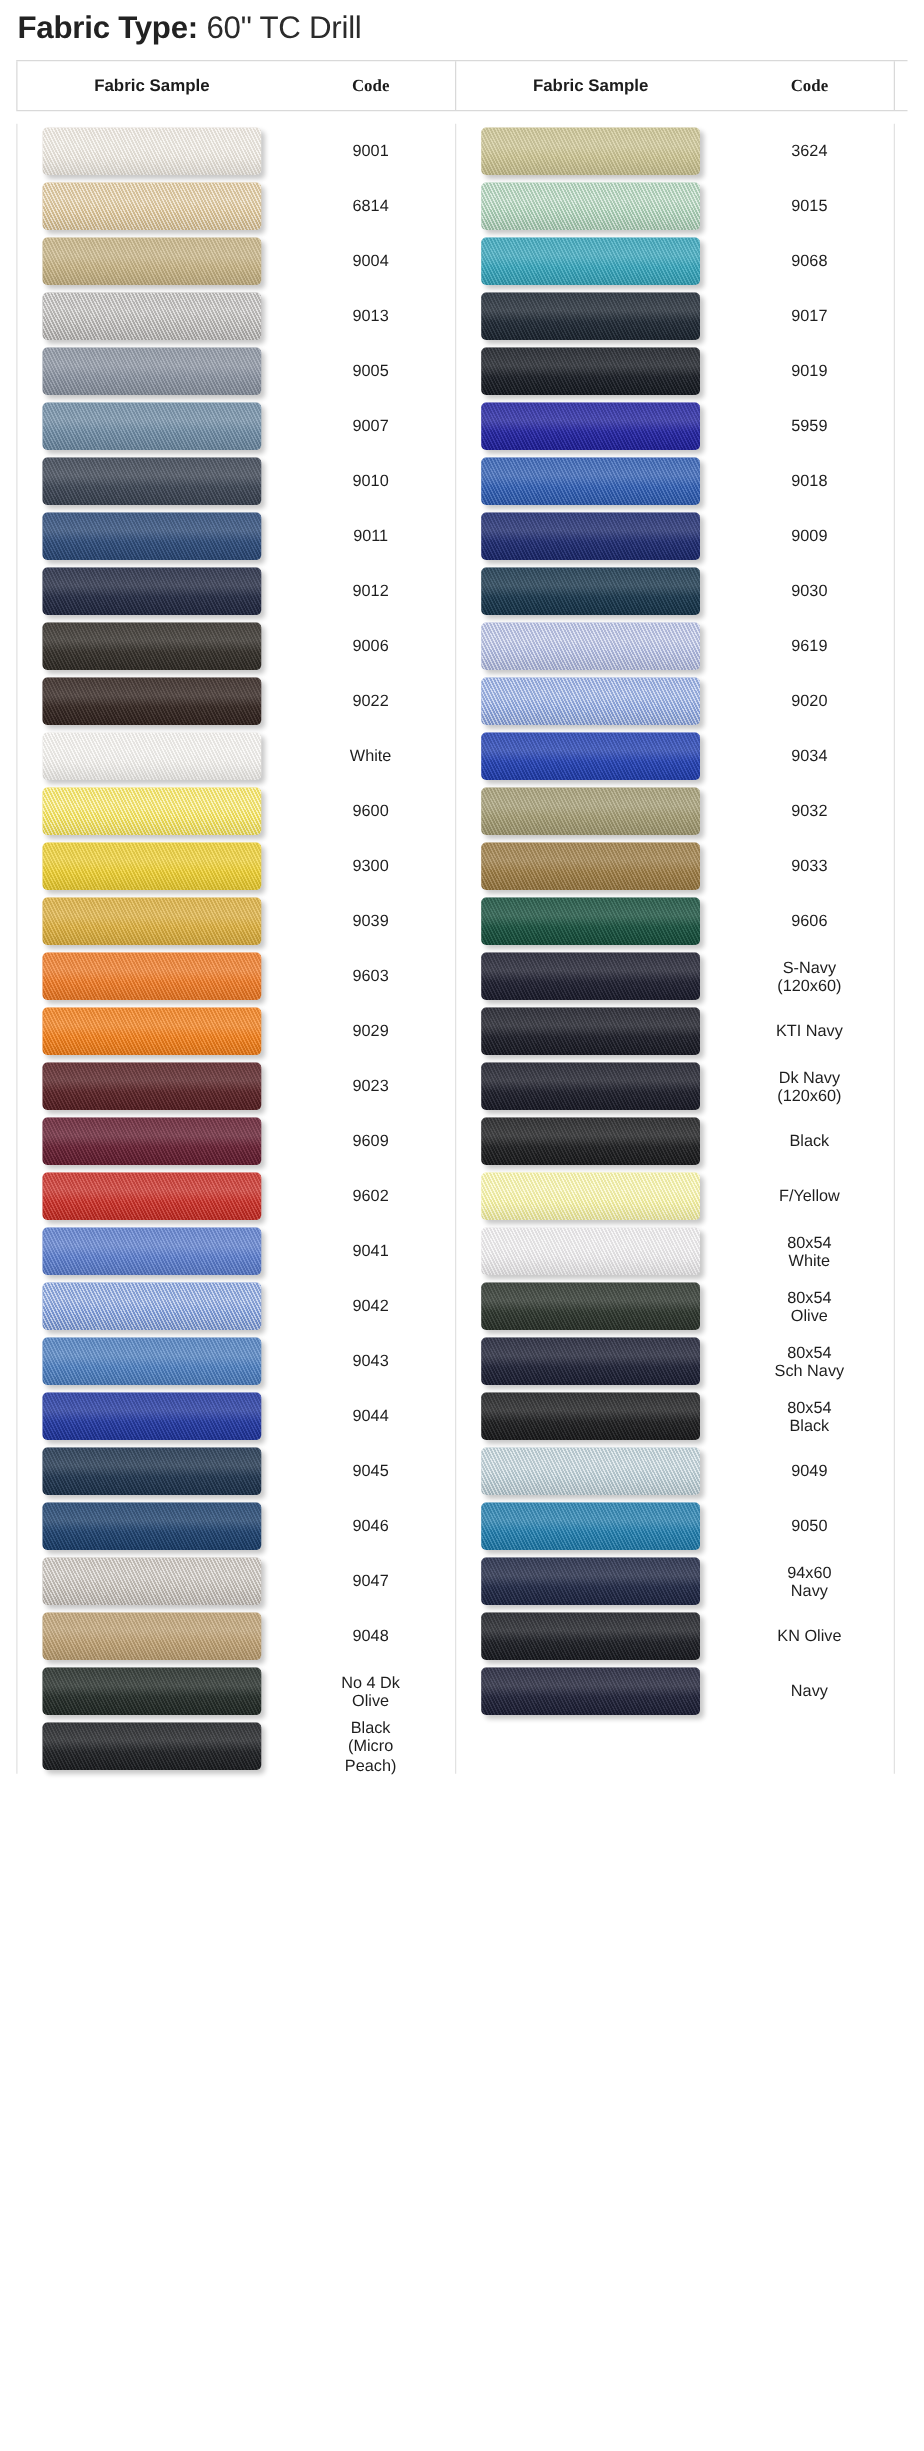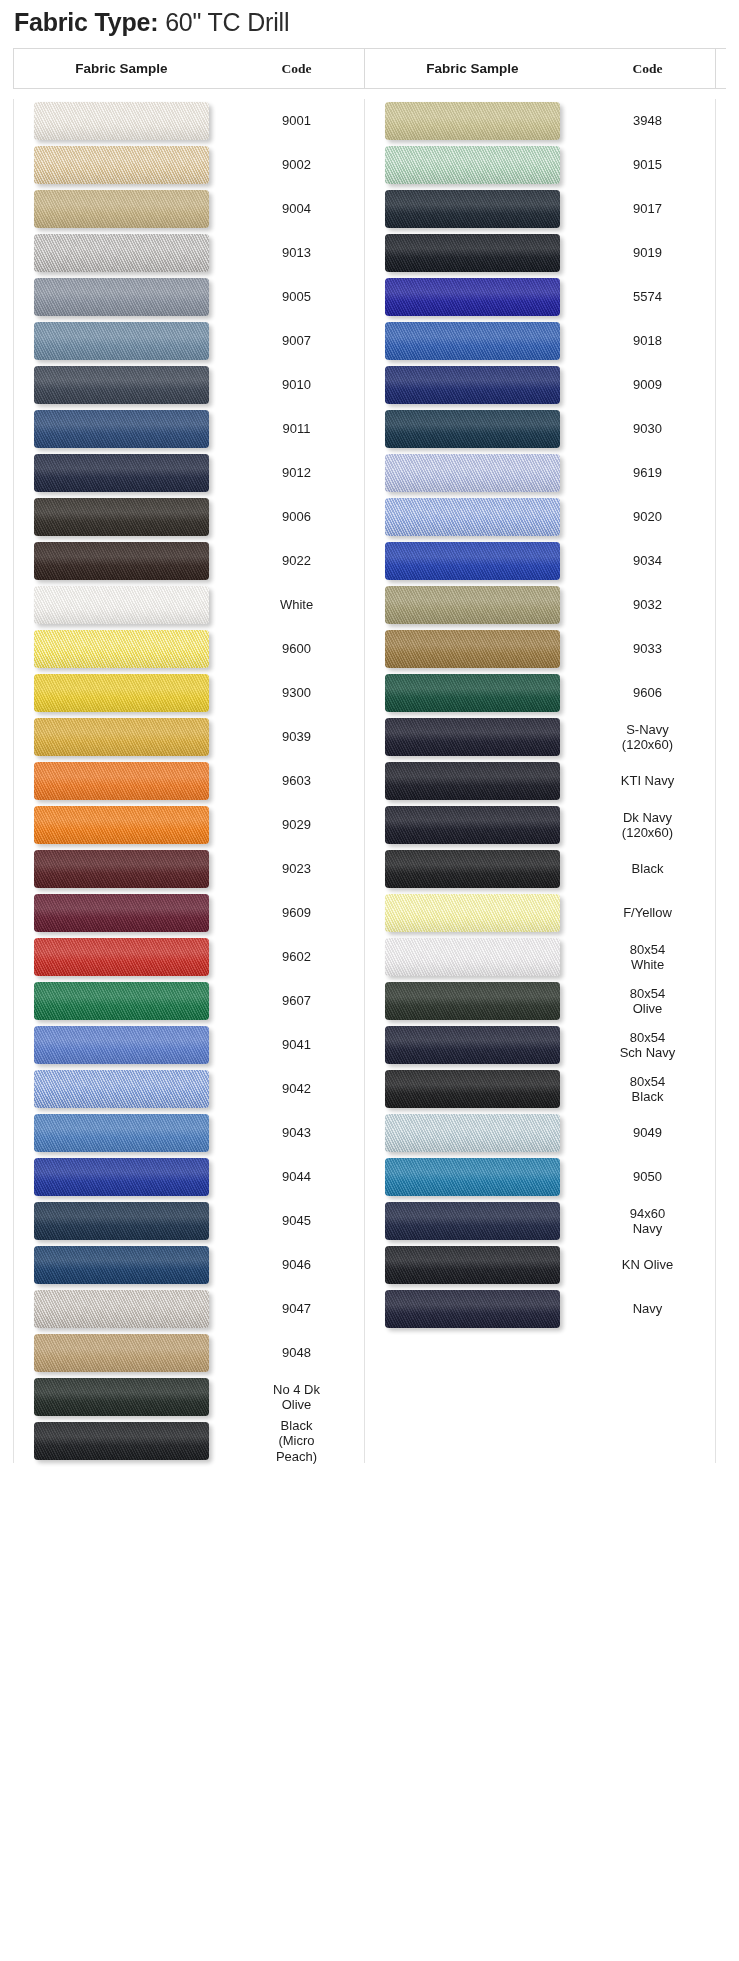--- a/index.html
+++ b/index.html
@@ -196,21 +196,21 @@
             </div>
             <div class="cell-code">
               <span class="ln">9001</span>
             </div>
           </div>
           <div class="row">
             <div class="cell-sample">
               <div class="swatch pale" style="background: rgb(221, 196, 149);"></div>
             </div>
             <div class="cell-code">
-              <span class="ln">9002</span>
+              <span class="ln">6814</span>
             </div>
           </div>
           <div class="row">
             <div class="cell-sample">
               <div class="swatch mid" style="background: rgb(201, 181, 133);"></div>
             </div>
             <div class="cell-code">
               <span class="ln">9004</span>
             </div>
           </div>
@@ -341,28 +341,20 @@
             <div class="cell-code">
               <span class="ln">9609</span>
             </div>
           </div>
           <div class="row">
             <div class="cell-sample">
               <div class="swatch mid" style="background: rgb(204, 42, 34);"></div>
             </div>
             <div class="cell-code">
               <span class="ln">9602</span>
-            </div>
-          </div>
-          <div class="row">
-            <div class="cell-sample">
-              <div class="swatch mid" style="background: rgb(19, 117, 68);"></div>
-            </div>
-            <div class="cell-code">
-              <span class="ln">9607</span>
             </div>
           </div>
           <div class="row">
             <div class="cell-sample">
               <div class="swatch mid" style="background: rgb(90, 125, 208);"></div>
             </div>
             <div class="cell-code">
               <span class="ln">9041</span>
             </div>
           </div>
@@ -442,53 +434,61 @@
             </div>
           </div>
         </div>
       <div class="vdiv-body"></div>
       <div class="colgroup" id="right-col">
           <div class="row">
             <div class="cell-sample">
               <div class="swatch mid" style="background: rgb(207, 199, 148);"></div>
             </div>
             <div class="cell-code">
-              <span class="ln">3948</span>
+              <span class="ln">3624</span>
             </div>
           </div>
           <div class="row">
             <div class="cell-sample">
               <div class="swatch pale" style="background: rgb(168, 207, 180);"></div>
             </div>
             <div class="cell-code">
               <span class="ln">9015</span>
             </div>
           </div>
           <div class="row">
             <div class="cell-sample">
+              <div class="swatch mid" style="background: rgb(51, 166, 189);"></div>
+            </div>
+            <div class="cell-code">
+              <span class="ln">9068</span>
+            </div>
+          </div>
+          <div class="row">
+            <div class="cell-sample">
               <div class="swatch deep" style="background: rgb(29, 39, 51);"></div>
             </div>
             <div class="cell-code">
               <span class="ln">9017</span>
             </div>
           </div>
           <div class="row">
             <div class="cell-sample">
               <div class="swatch deep" style="background: rgb(23, 27, 35);"></div>
             </div>
             <div class="cell-code">
               <span class="ln">9019</span>
             </div>
           </div>
           <div class="row">
             <div class="cell-sample">
               <div class="swatch deep" style="background: rgb(35, 35, 168);"></div>
             </div>
             <div class="cell-code">
-              <span class="ln">5574</span>
+              <span class="ln">5959</span>
             </div>
           </div>
           <div class="row">
             <div class="cell-sample">
               <div class="swatch mid" style="background: rgb(43, 91, 180);"></div>
             </div>
             <div class="cell-code">
               <span class="ln">9018</span>
             </div>
           </div>

